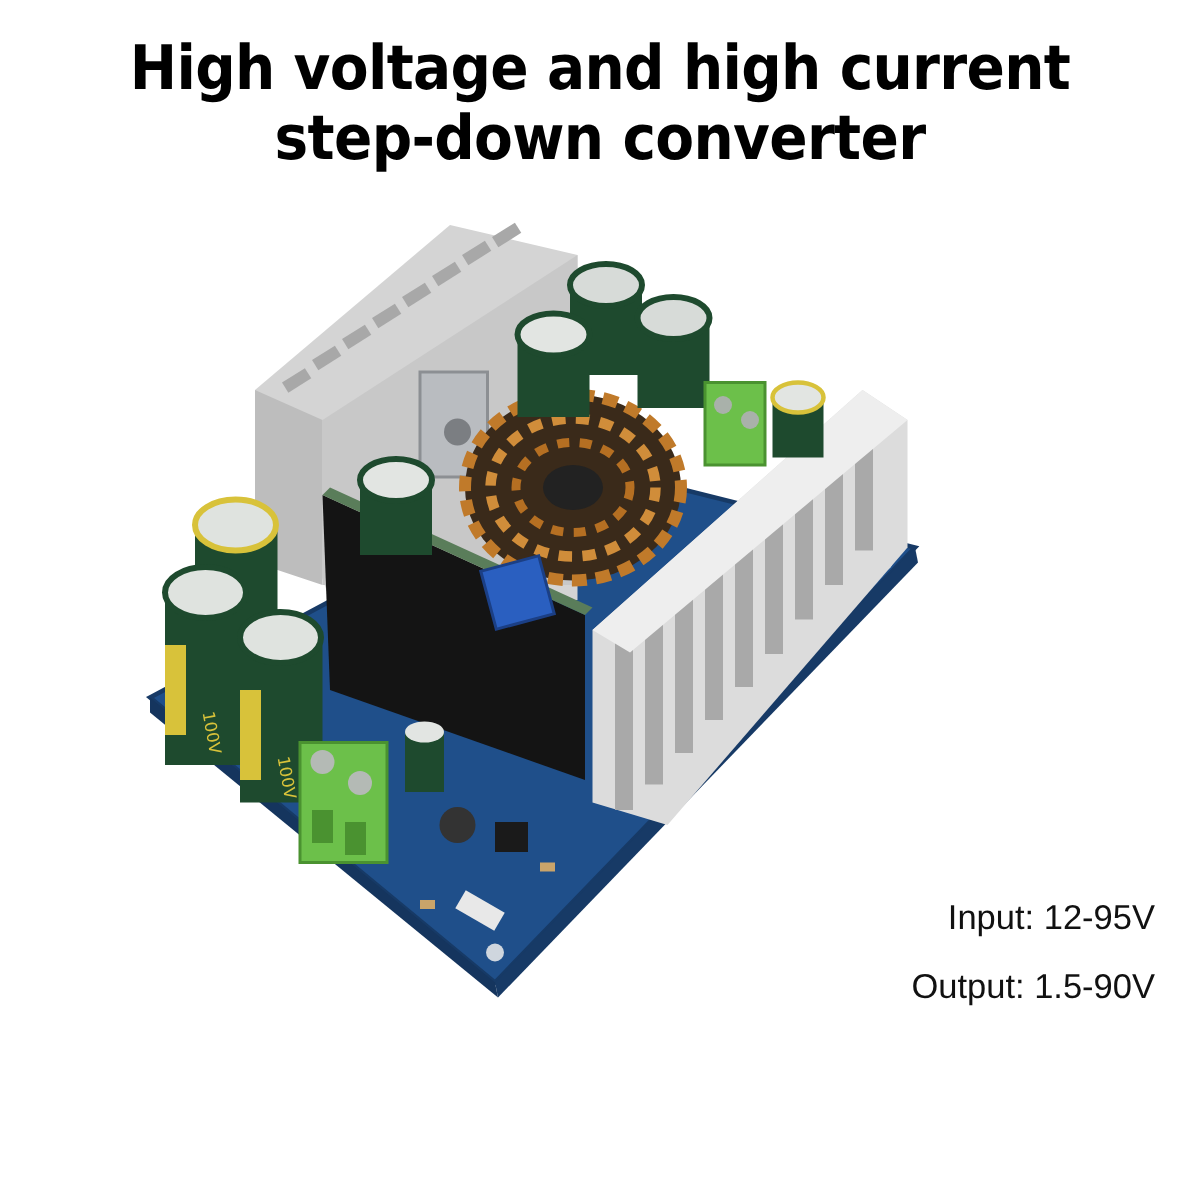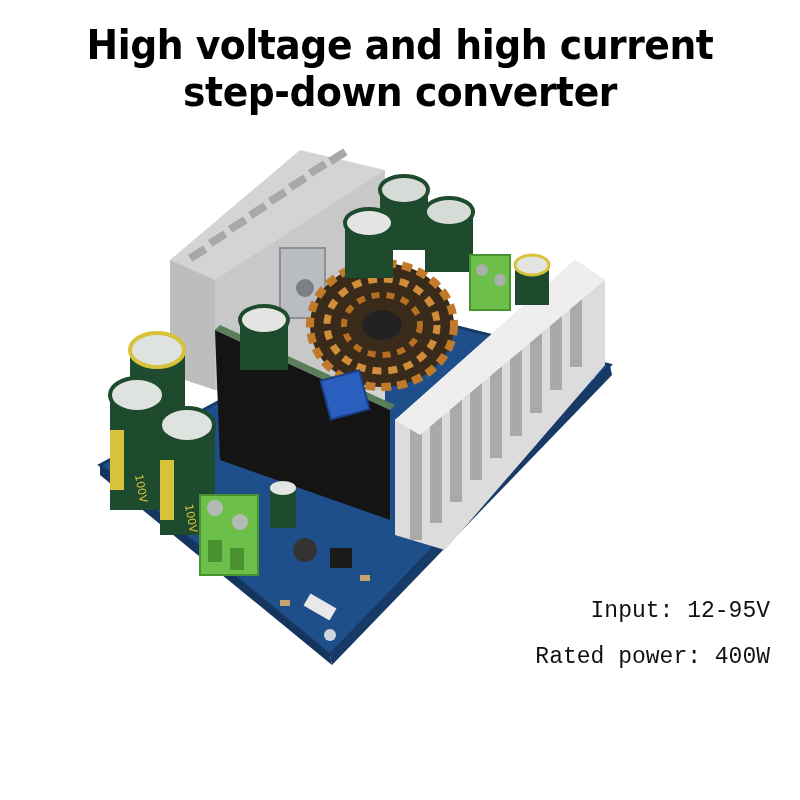--- a/index.html
+++ b/index.html
@@ -8,21 +8,21 @@
     position:absolute; left:0; top:22px; width:800px; text-align:center;
     font-family:"DejaVu Sans", sans-serif; font-weight:bold; font-size:41px;
     line-height:47px; color:#000; letter-spacing:-0.5px; transform:scaleX(0.92);
   }
   .title span { display:block; }
   .product {
     position:absolute; left:90px; top:130px; width:540px; height:540px;
   }
   .specs {
     position:absolute; right:30px; top:588px; text-align:right;
-    font-family:Liberation Mono, monospace; font-size:23px; color:#111;
+    font-family:Liberation Sans, sans-serif; font-size:23px; color:#111;
   }
   .spec-line { display:block; height:46px; line-height:46px; white-space:nowrap; }
 </style>
 </head>
 <body>
 
 <div class="title">
   <span>High voltage and high current</span>
   <span>step-down converter</span>
 </div>
@@ -128,14 +128,14 @@
     <circle cx="215" cy="420" r="12" fill="#333"></circle>
     <rect x="240" y="418" width="22" height="20" fill="#1a1a1a"></rect>
     <rect x="215" y="470" width="30" height="14" fill="#e8e8e8" transform="rotate(30 230 477)"></rect>
     <rect x="190" y="470" width="10" height="6" fill="#c9a46a"></rect>
     <rect x="270" y="445" width="10" height="6" fill="#c9a46a"></rect>
   </svg>
 </div>
 
 <div class="specs">
   <span class="spec-line">Input: 12-95V</span>
-  <span class="spec-line">Rated power: 400W</span>
+  <span class="spec-line">Output: 1.5-90V</span>
 </div>
 
 </body></html>

